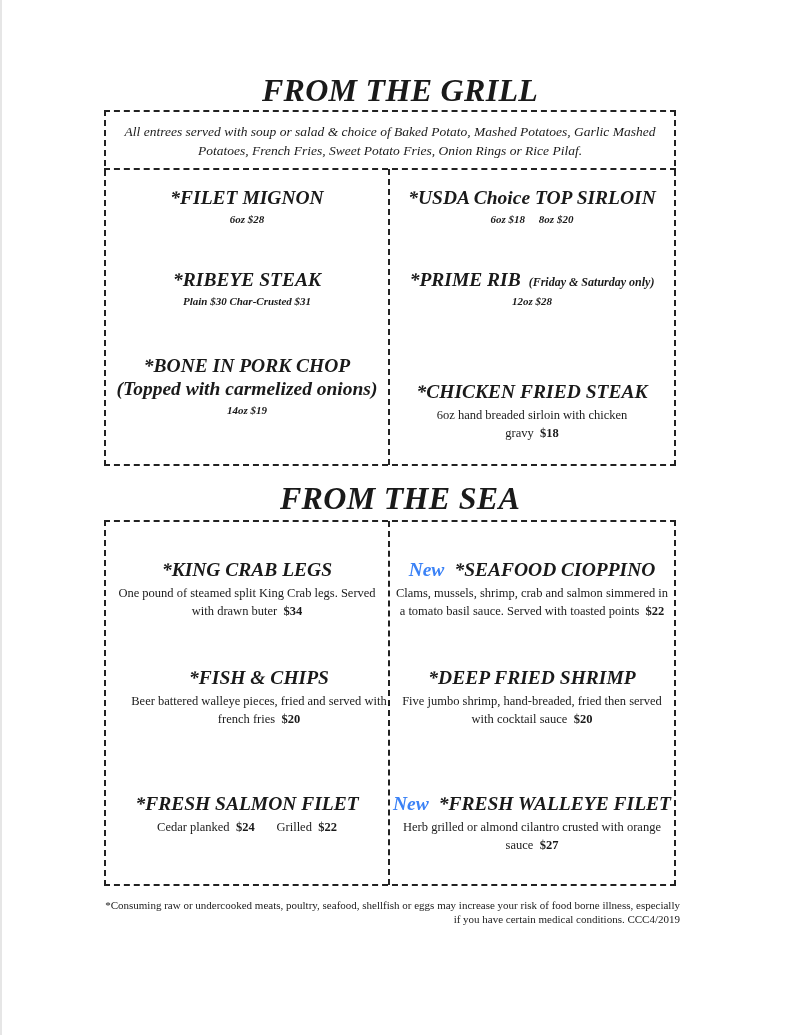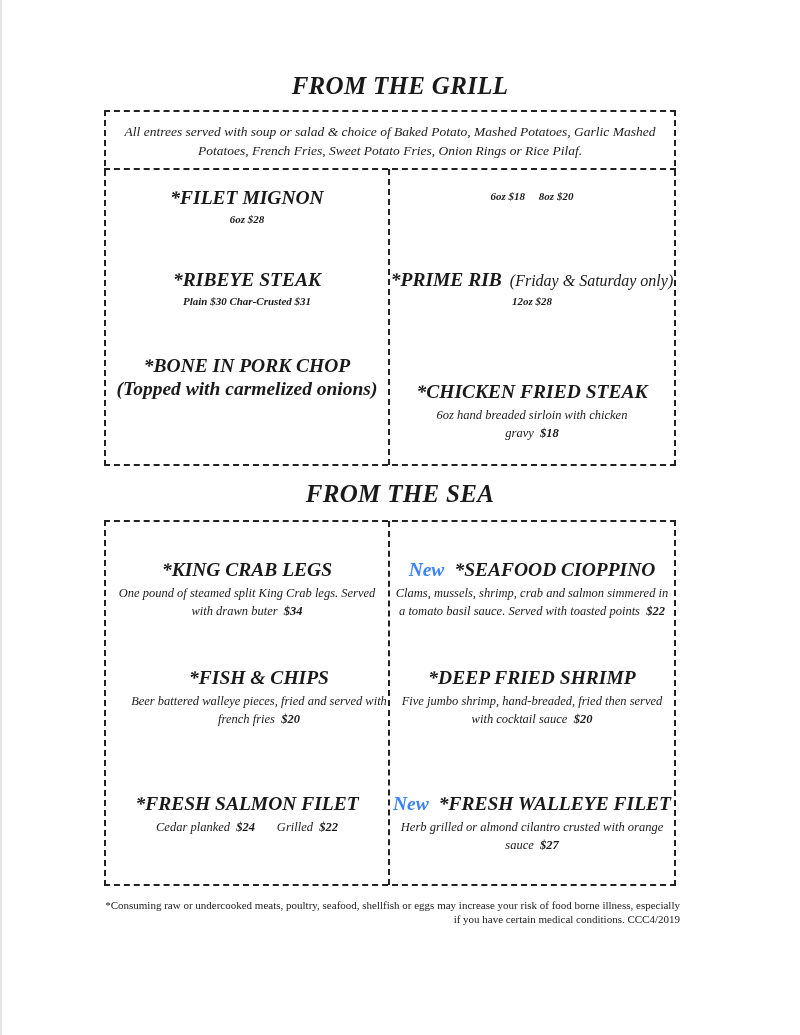--- a/index.html
+++ b/index.html
@@ -1,29 +1,29 @@
 <!DOCTYPE html>
 <html><head>
 <meta charset="utf-8">
 <style>
   html, body { margin:0; padding:0; background:#ffffff; }
   body { width:800px; height:1035px; position:relative; overflow:hidden;
          font-family:"Liberation Serif", "DejaVu Serif", serif; color:#1a1a1a; }
   .page-edge { position:absolute; left:0; top:0; width:2px; height:1035px; background:#e6e6e6; }
   .section-title { position:absolute; left:0; width:800px; text-align:center;
-                   font-weight:bold; font-style:italic; font-size:25px; letter-spacing:0.3px; }
+                   font-weight:bold; font-style:italic; font-size:32px; letter-spacing:0.3px; }
   .box { position:absolute; border:2px dashed #222; box-sizing:border-box; }
   .vline { position:absolute; border-left:2px dashed #222; }
   .hline { position:absolute; border-top:2px dashed #222; }
   .intro { position:absolute; text-align:center; font-style:italic; font-size:13.5px; line-height:19px; }
   .cell { position:absolute; text-align:center; }
   .item-name { font-weight:bold; font-style:italic; font-size:19.5px; line-height:23px; }
-  .item-note { font-weight:normal; font-style:italic; font-size:16px; }
+  .item-note { font-weight:bold; font-style:italic; font-size:12px; }
   .item-price { font-weight:bold; font-style:italic; font-size:11px; margin-top:4px; }
-  .item-desc { font-style:italic; font-size:12.5px; line-height:18px; margin-top:3px; }
+  .item-desc { font-size:12.5px; line-height:18px; margin-top:3px; }
   .price-inline { font-weight:bold; }
   .new-badge { color:#3b82f6; margin-right:10px; }
   .footnote { position:absolute; left:100px; width:580px; text-align:right; font-size:11px; line-height:14px; }
 </style>
 </head>
 <body>
 
 <div class="page-edge"></div>
 
 <div class="section-title" style="top:72px;">FROM THE GRILL</div>
@@ -32,34 +32,36 @@
 <div class="hline" style="left:104px; top:168px; width:572px;"></div>
 <div class="vline" style="left:388px; top:169px; height:296px;"></div>
 
 <div class="intro" style="left:112px; top:122px; width:556px;">All entrees served with soup or salad &amp; choice of Baked Potato, Mashed Potatoes, Garlic Mashed Potatoes, French Fries, Sweet Potato Fries, Onion Rings or Rice Pilaf.</div>
 
 <div class="cell" style="left:106px; top:186px; width:282px;">
   <div class="item-name">*FILET MIGNON</div>
   <div class="item-price">6oz $28</div>
 </div>
 <div class="cell" style="left:390px; top:186px; width:284px;">
+  <div class="item-name">*USDA Choice TOP SIRLOIN</div>
   <div class="item-price" style="white-space:pre;">6oz $18     8oz $20</div>
 </div>
 
 <div class="cell" style="left:106px; top:268px; width:282px;">
   <div class="item-name">*RIBEYE STEAK</div>
   <div class="item-price">Plain $30 Char-Crusted $31</div>
 </div>
 <div class="cell" style="left:390px; top:268px; width:284px;">
   <div><span class="item-name">*PRIME RIB</span>&nbsp;&nbsp;<span class="item-note">(Friday &amp; Saturday only)</span></div>
   <div class="item-price">12oz $28</div>
 </div>
 
 <div class="cell" style="left:110px; top:354px; width:274px;">
   <div class="item-name">*BONE IN PORK CHOP (Topped with carmelized onions)</div>
+  <div class="item-price">14oz $19</div>
 </div>
 <div class="cell" style="left:420px; top:380px; width:224px;">
   <div class="item-name" style="white-space:nowrap; margin-left:-20px; margin-right:-20px;">*CHICKEN FRIED STEAK</div>
   <div class="item-desc"><span>6oz hand breaded sirloin with chicken gravy</span>&nbsp;&nbsp;<span class="price-inline">$18</span></div>
 </div>
 
 <div class="section-title" style="top:480px;">FROM THE SEA</div>
 
 <div class="box" style="left:104px; top:520px; width:572px; height:366px;"></div>
 <div class="vline" style="left:388px; top:521px; height:364px;"></div>

